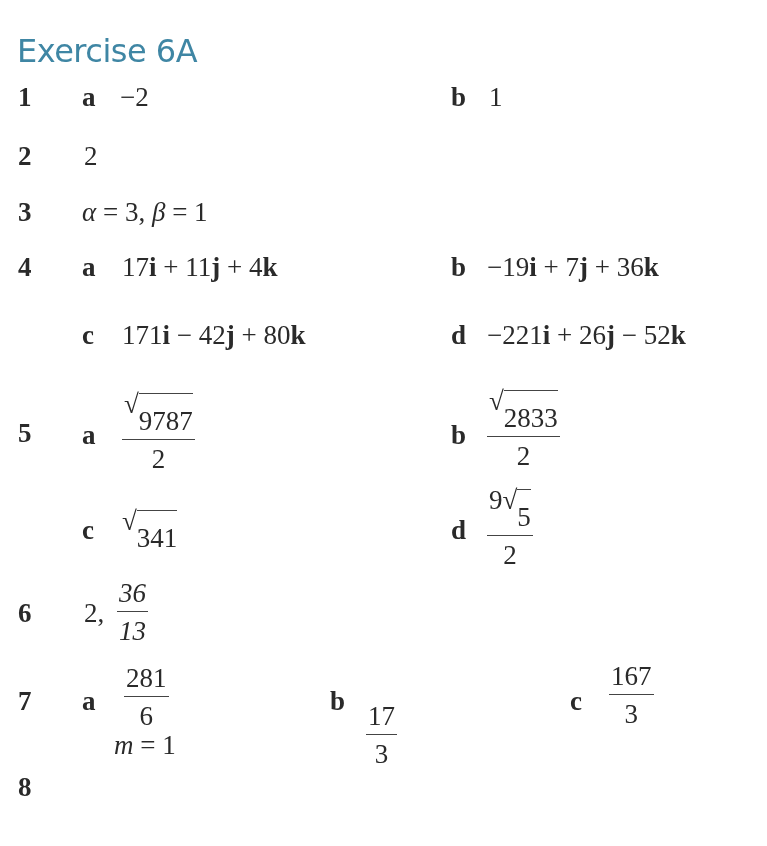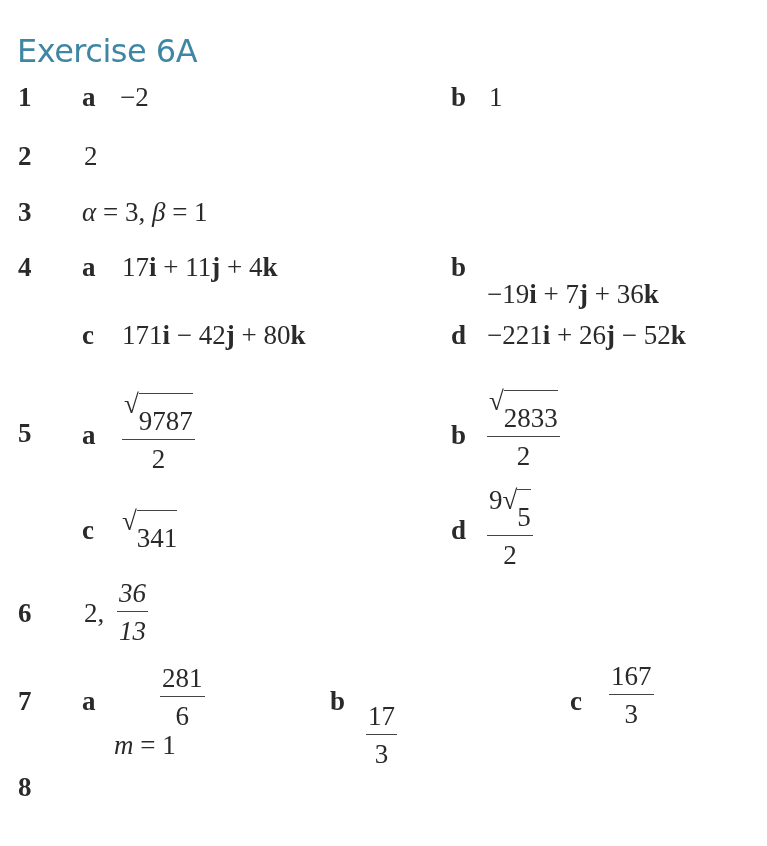--- a/index.html
+++ b/index.html
@@ -33,21 +33,21 @@
 <div class="abs qnum" style="left:18px;top:143px;">2</div>
 <div class="abs" style="left:84px;top:143px;">2</div>
 
 <div class="abs qnum" style="left:18px;top:199px;">3</div>
 <div class="abs" style="left:82px;top:199px;"><span class="ital">α</span><span> = 3, </span><span class="ital">β</span><span> = 1</span></div>
 
 <div class="abs qnum" style="left:18px;top:254px;">4</div>
 <div class="abs part" style="left:82px;top:254px;">a</div>
 <div class="abs" style="left:122px;top:254px;"><span>17</span><span class="bold">i</span><span> + 11</span><span class="bold">j</span><span> + 4</span><span class="bold">k</span></div>
 <div class="abs part" style="left:451px;top:254px;">b</div>
-<div class="abs" style="left:487px;top:254px;margin-top:27px;"><span>−19</span><span class="bold">i</span><span> + 7</span><span class="bold">j</span><span> + 36</span><span class="bold">k</span></div>
+<div class="abs" style="left:487px;top:254px;"><span>−19</span><span class="bold">i</span><span> + 7</span><span class="bold">j</span><span> + 36</span><span class="bold">k</span></div>
 
 <div class="abs part" style="left:82px;top:322px;">c</div>
 <div class="abs" style="left:122px;top:322px;"><span>171</span><span class="bold">i</span><span> − 42</span><span class="bold">j</span><span> + 80</span><span class="bold">k</span></div>
 <div class="abs part" style="left:451px;top:322px;">d</div>
 <div class="abs" style="left:487px;top:322px;"><span>−221</span><span class="bold">i</span><span> + 26</span><span class="bold">j</span><span> − 52</span><span class="bold">k</span></div>
 
 <div class="abs qnum" style="left:18px;top:420px;">5</div>
 <div class="abs part" style="left:82px;top:422px;">a</div>
 <div class="frac" style="left:122px;top:391px;">
   <span class="num sqrt">
@@ -82,21 +82,21 @@
 
 <div class="abs qnum" style="left:18px;top:600px;">6</div>
 <div class="abs" style="left:84px;top:600px;">2,</div>
 <div class="frac" style="left:117px;top:580px;font-style:italic;">
   <span class="num">36</span>
   <span class="den">13</span>
 </div>
 
 <div class="abs qnum" style="left:18px;top:688px;">7</div>
 <div class="abs part" style="left:82px;top:688px;">a</div>
-<div class="frac" style="left:124px;top:665px;margin-left:36px;">
+<div class="frac" style="left:124px;top:665px;">
   <span class="num">281</span>
   <span class="den">6</span>
 </div>
 <div class="abs part" style="left:330px;top:688px;">b</div>
 <div class="frac" style="left:366px;top:703px;">
   <span class="num">17</span>
   <span class="den">3</span>
 </div>
 <div class="abs part" style="left:570px;top:688px;">c</div>
 <div class="frac" style="left:609px;top:663px;">

